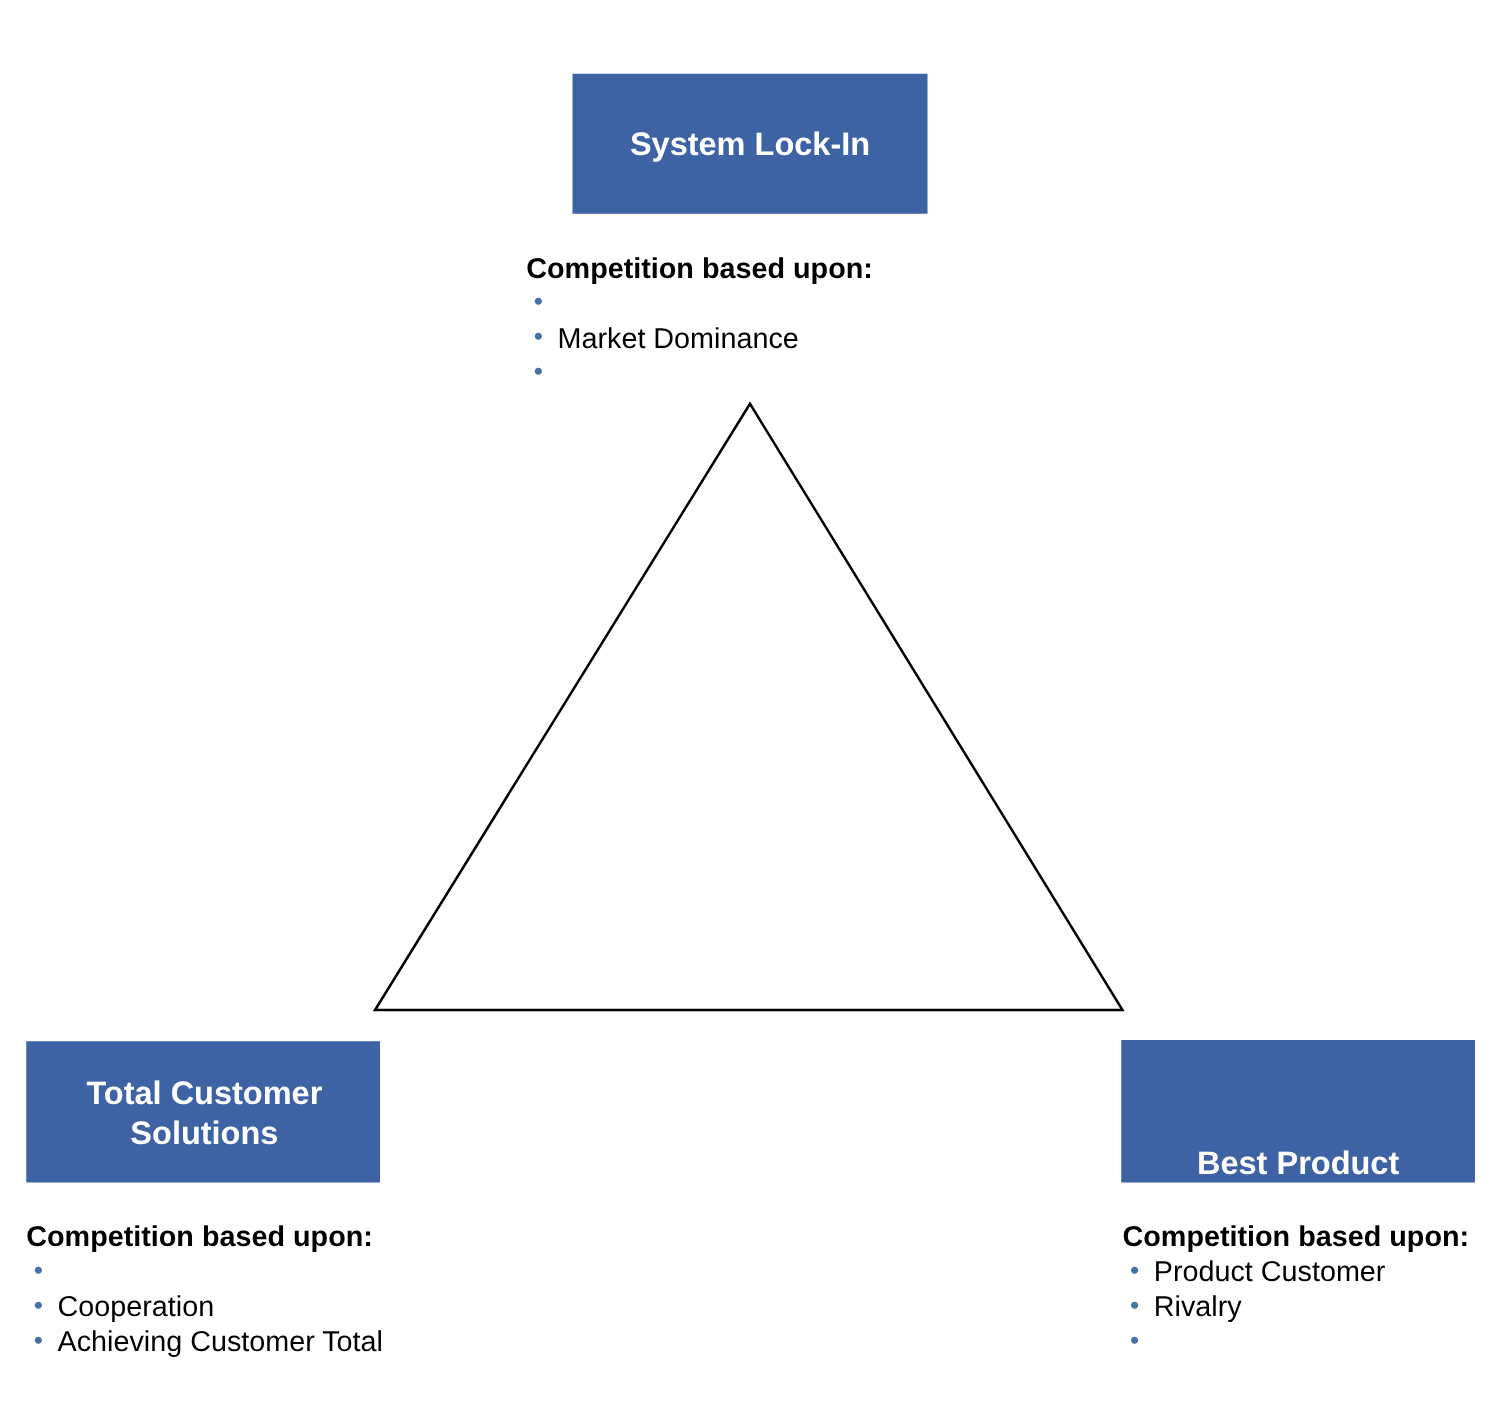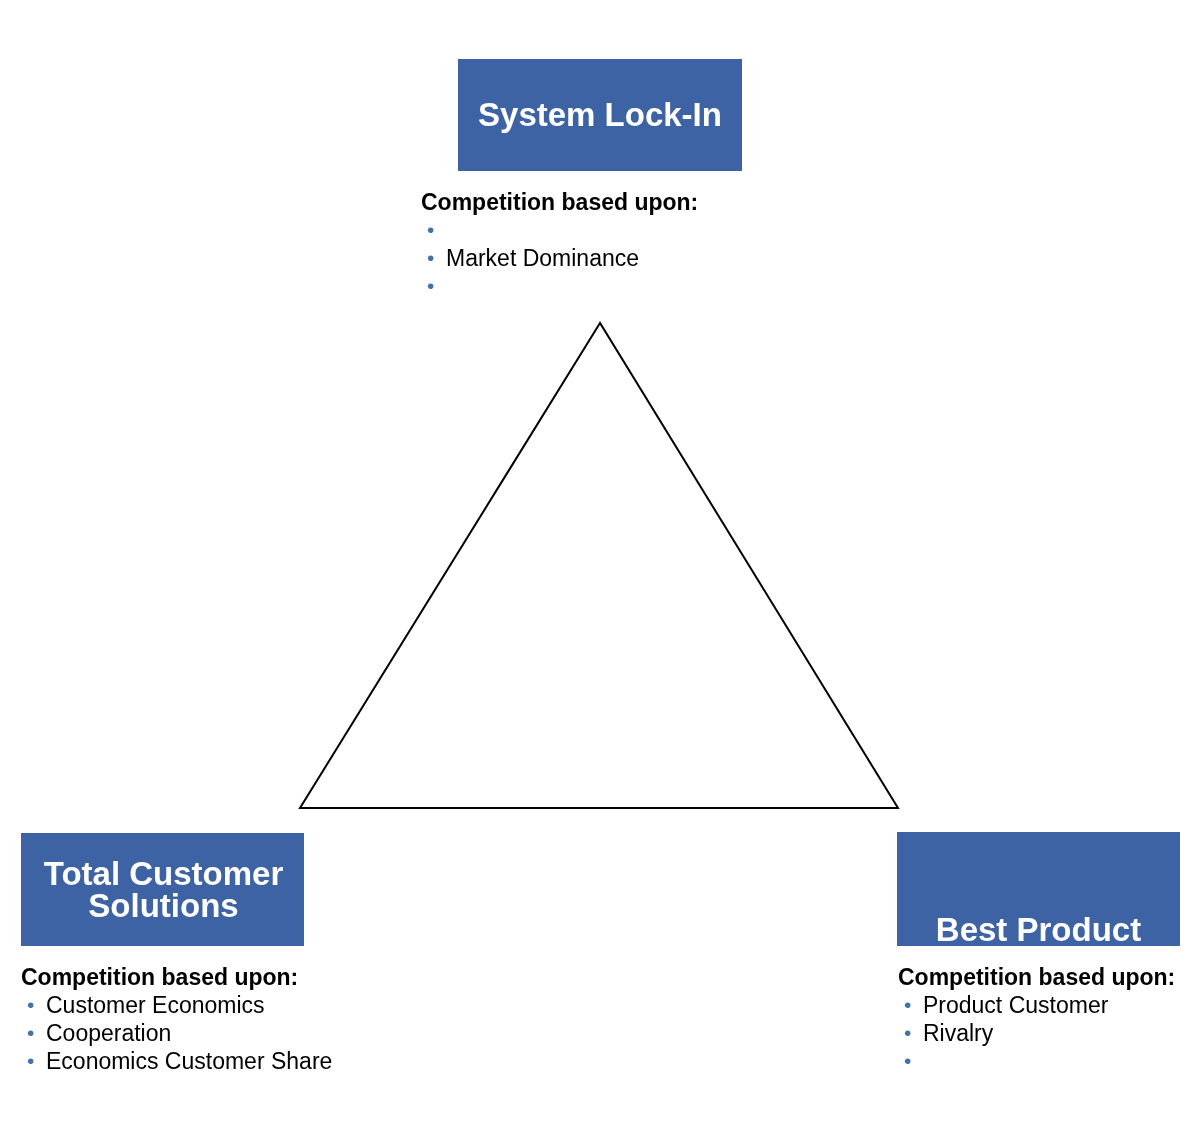--- a/index.html
+++ b/index.html
@@ -29,38 +29,38 @@
   }
   .title-box {
     position: absolute;
     background: var(--box-fill);
     color: var(--box-text);
     display: flex;
     align-items: center;
     justify-content: center;
     text-align: center;
     font-weight: bold;
-    font-size: 33px;
+    font-size: 26px;
     line-height: 32px;
     padding: 0 14px;
   }
   .box-top    { left: 458px; top: 59px;  width: 284px; height: 112px; }
   .box-bleft  { left: 21px;  top: 833px; width: 283px; height: 113px; padding-left: 16px; }
   .box-bright { left: 897px; top: 832px; width: 283px; height: 114px; align-items: flex-end; }
 
   .text-block {
     position: absolute;
     font-size: 23px;
     line-height: 28px;
   }
   .tb-top    { left: 421px; top: 188px; width: 470px; }
   .tb-bleft  { left: 21px;  top: 963px; width: 420px; }
   .tb-bright { left: 898px; top: 963px; width: 300px; }
 
-  .tb-heading { font-weight: bold; }
+  .tb-heading { font-weight: bold; margin-top: 12px; }
   .bullet-list { list-style: none; }
   .bullet-list li { display: flex; }
   .dot {
     color: var(--bullet);
     width: 25px;
     flex: 0 0 25px;
     padding-left: 6px;
     font-size: 21px;
   }
 </style>
@@ -93,29 +93,28 @@
   </div>
 
   <div class="title-box box-bleft">
     <span>Total Customer Solutions</span>
   </div>
   <div class="text-block tb-bleft">
     <div class="tb-heading">Competition based upon:</div>
     <ul class="bullet-list">
       <li>
         <span class="dot">•</span>
-        <span>Customer Economics</span>
       </li>
       <li>
         <span class="dot">•</span>
         <span>Cooperation</span>
       </li>
       <li>
         <span class="dot">•</span>
-        <span>Economics Customer Share</span>
+        <span>Achieving Customer Total</span>
       </li>
     </ul>
   </div>
 
   <div class="title-box box-bright">
     <span>Best Product</span>
   </div>
   <div class="text-block tb-bright">
     <div class="tb-heading">Competition based upon:</div>
     <ul class="bullet-list">

